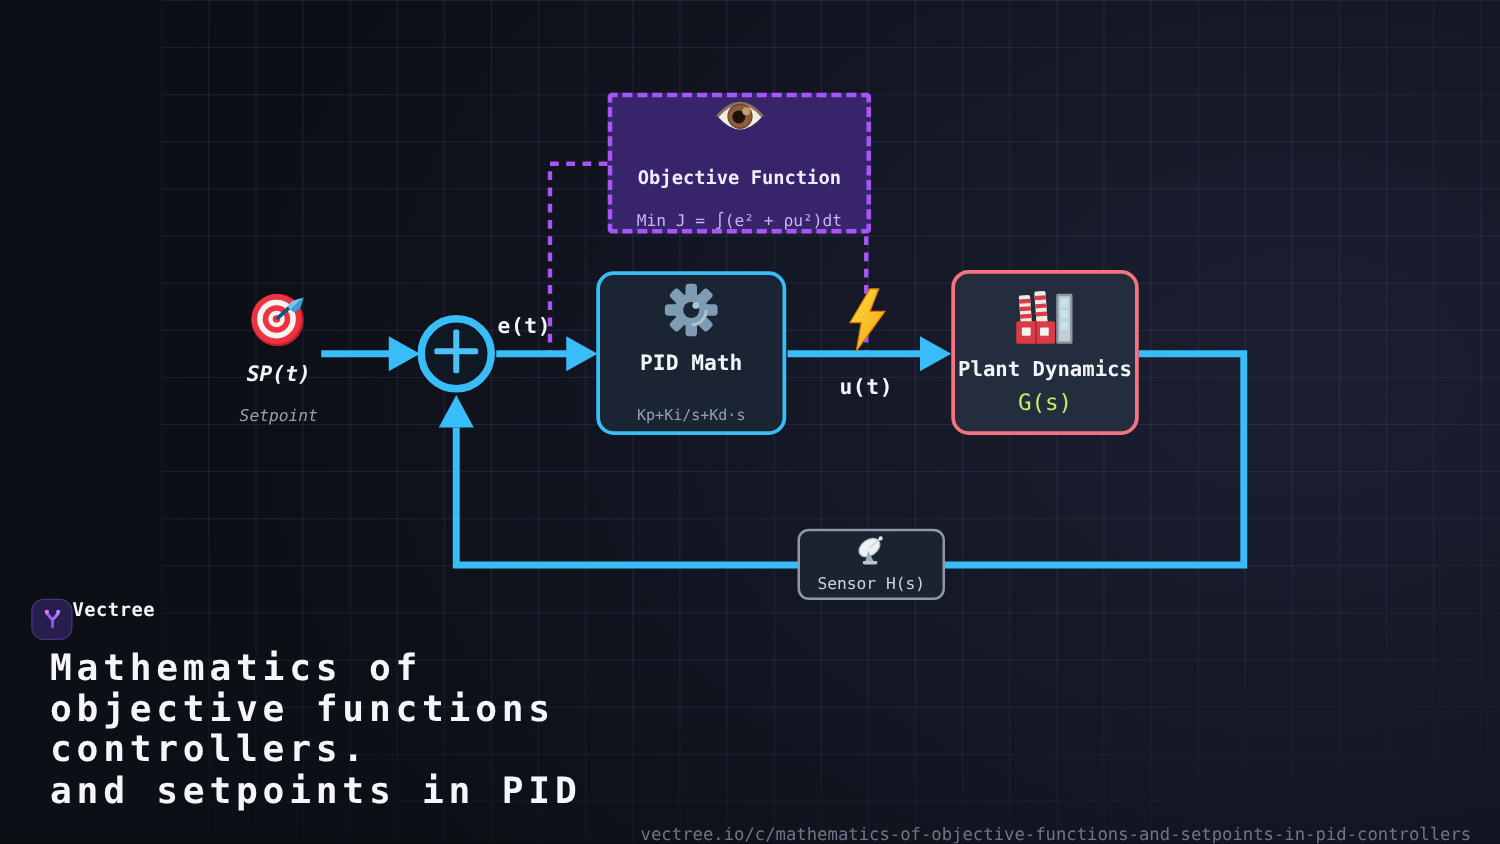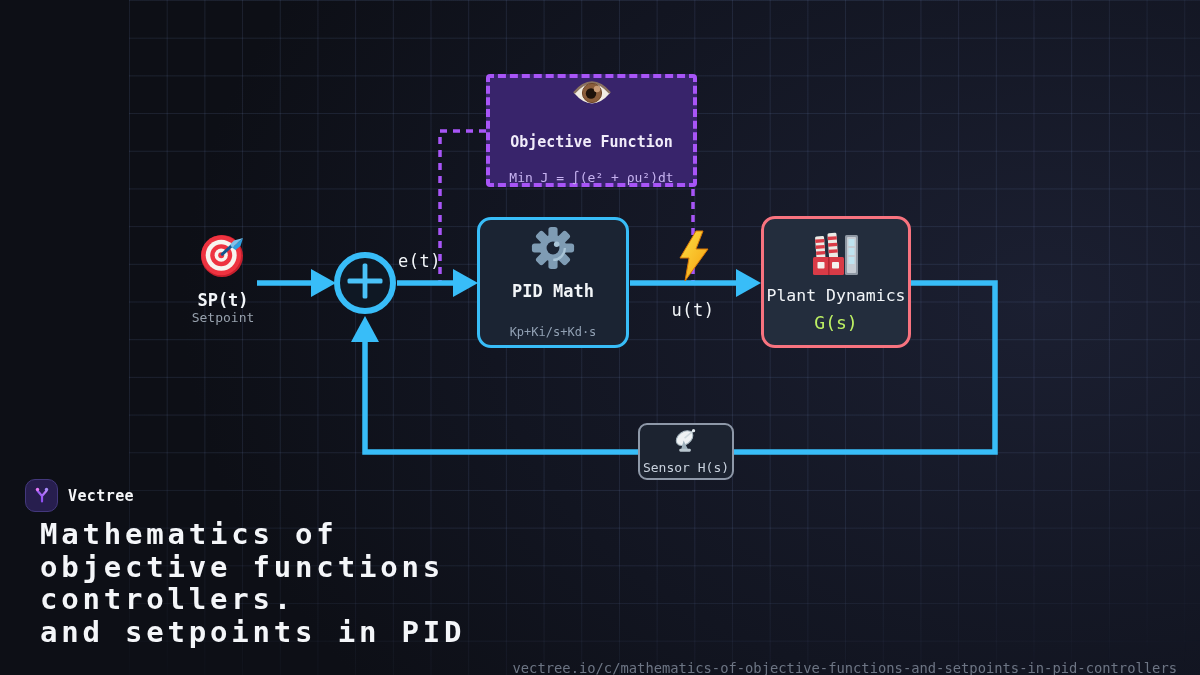--- a/index.html
+++ b/index.html
@@ -25,55 +25,55 @@
 
   .node { position:absolute; display:flex; flex-direction:column; align-items:center; justify-content:center; }
 
   .objective {
     left:486px; top:37px; width:211px; height:113px;
     background:#38246b; border:4px dashed #a855f7; border-radius:4px; gap:17px;margin-top:37px;
   }
   .objective .ttl { color:#f1ecfa; font-weight:bold; font-size:15px; margin-top:3px; }
   .objective .frm { color:#c7b3f1; font-size:13px; margin-top:2px;text-align:right; }
 
-  .sp-node { left:183px; top:231px; width:80px; }
+  .sp-node { left:183px; top:231px; width:80px;font-style:italic; }
   .sp-node .lbl { color:#f3f6f9; font-weight:bold; font-size:17px; margin-top:7px; }
-  .sp-node .sub { color:#97a1ad; font-size:13px; margin-top:0; }
+  .sp-node .sub { color:#97a1ad; font-size:13px; margin-top:16px; }
 
   .junction {
     left:334px; top:252px; width:62px; height:62px; border-radius:50%;
     border:6px solid #38bdf8; background:#0f1824;
   }
 
   .pid {
     left:477px; top:217px; width:152px; height:131px;
     background:#1b2433; border:3px solid #38bdf8; border-radius:14px; gap:2px;
   }
   .pid .ttl { color:#f2f5f8; font-weight:bold; font-size:17px; margin-top:5px; }
   .pid .frm { color:#91a0b3; font-size:12px; margin-top:22px; }
 
   .plant {
     left:761px; top:216px; width:150px; height:132px;
     background:#232d3d; border:3px solid #f8737f; border-radius:14px; gap:1px;
   }
-  .plant .ttl { color:#f2f5f8; font-weight:normal; font-size:16.5px; margin-top:4px; }
+  .plant .ttl { color:#f2f5f8; font-weight:bold; font-size:16.5px; margin-top:4px; }
   .plant .frm { color:#bef264; font-size:18px; margin-top:6px; }
 
   .sensor {
-    left:638px; top:423px; width:96px; height:57px;
+    left:638px; top:423px; width:118px; height:57px;
     background:#1c2330; border:2px solid #8e98a8; border-radius:9px;
   }
   .sensor .lbl { color:#c9d2de; font-size:13px; margin-top:1px; }
 
-  .sig-label { position:absolute; color:#f3f6f9; font-weight:normal; font-size:17px; letter-spacing:0.5px; }
+  .sig-label { position:absolute; color:#f3f6f9; font-weight:bold; font-size:17px; letter-spacing:0.5px; }
   .e-label { left:398px; top:251px; }
   .u-label { left:667px; top:300px; width:52px; text-align:center; }
   .bolt { position:absolute; left:677px; top:230px; }
 
-  .brand { position:absolute; left:25px; top:479px; display:flex; align-items:center; gap:10px; }
+  .brand { position:absolute; left:25px; top:479px; display:flex; }
   .brand .logo {
     width:33px; height:33px; border-radius:10px; background:#271e4e;
     border:1px solid #43387c; display:flex; align-items:center; justify-content:center;
   }
   .brand .name { color:#f5f6f8; font-weight:bold; font-size:15px; letter-spacing:0.4px; }
 
   .headline {
     position:absolute; left:40px; top:518px;
     color:#f4f6f9; font-weight:bold; font-size:29px; letter-spacing:3.8px; line-height:32.7px;
     white-space:nowrap;

